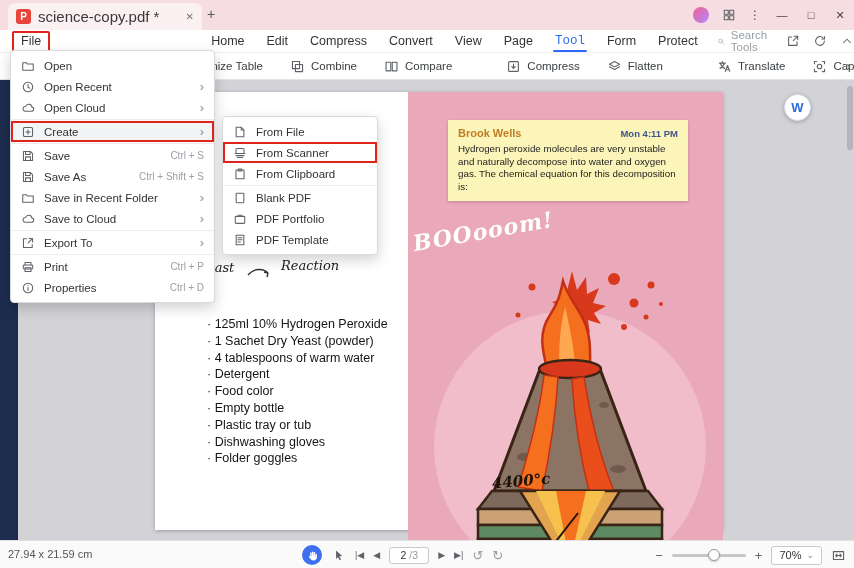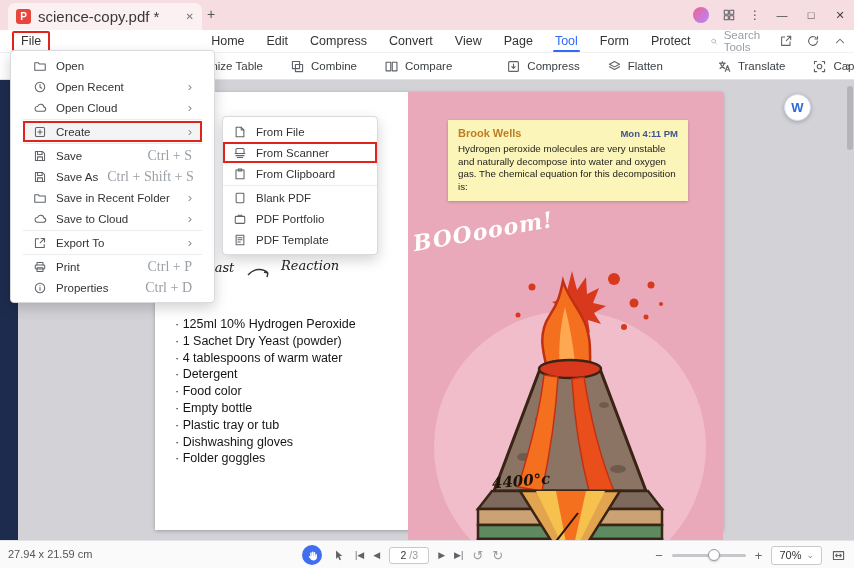--- a/index.html
+++ b/index.html
@@ -22,21 +22,21 @@
   .tb-ic { width:14px; height:14px; color:#5f6368; }
   .dots { font-size:12px; color:#555; }
   .winbtn { font-size:11px; color:#444; width:16px; text-align:center; }
 
   
   .menubar { position:absolute; top:30px; left:0; right:0; height:22px; background:#fff; display:flex; align-items:center;
              font-size:12.5px; color:#333; }
   .menu-item { padding:0 11px; height:22px; line-height:22px; position:relative; white-space:nowrap; }
   .menu-item.file { margin-left:12px; border:2px solid #e0241c; padding:0 7px; height:21px; line-height:16px; border-radius:2px; }
   .menu-item.home { margin-left:150px; }
-  .menu-item.active { color:#2f6bf6; }
+  .menu-item.active { color:#2f6bf6;font-family:Liberation Mono, monospace; }
   .menu-item.active::after { content:""; position:absolute; left:9px; right:9px; bottom:0; height:2.5px; background:#2f6bf6; border-radius:2px; }
   .search { margin-left:auto; display:flex; align-items:center; gap:6px; color:#9aa0a6; font-size:11.5px; padding:2px 8px; }
   .search svg { width:13px; height:13px; }
   .mb-icons { display:flex; align-items:center; gap:13px; margin:0 10px 0 6px; color:#5f6368; }
   .mb-icons svg { width:14px; height:14px; }
 
   
   .toolbar { position:absolute; top:52px; left:0; right:0; height:28px; background:#fff; border-top:1px solid #f0f0f2;
              border-bottom:1px solid #e3e3e6; display:flex; align-items:center; font-size:11.5px; color:#3c4043; }
   .tool-item { display:flex; align-items:center; gap:6px; margin-right:27px; white-space:nowrap; }
@@ -47,21 +47,21 @@
 
   
   .docarea { position:absolute; top:80px; left:0; right:0; height:460px; background:#d3d2d7; overflow:hidden; }
   .leftstrip { position:absolute; left:0; top:0; width:18px; height:100%; background:#1d2c4e; }
   .page { position:absolute; left:155px; top:12px; width:568px; height:438px; background:#fff; box-shadow:0 1px 4px rgba(0,0,0,.25); }
   .hand { position:absolute; font-family:"DejaVu Serif",serif; font-style:italic; color:#1d1d1d; }
   .hl-yeast { left:52px; top:168px; font-size:13px; }
   .hl-reaction { left:126px; top:166px; font-size:13px; }
   .sketch-arrow { position:absolute; left:92px; top:173px; width:26px; height:13px; color:#333; }
   .materials { position:absolute; left:20px; top:224px; list-style:none; font-size:12.5px; color:#151515; }
-  .materials li { line-height:16.8px; white-space:nowrap; }
+  .materials li { line-height:16.8px; white-space:nowrap;margin-left:32px; }
   .materials li::before { content:"· "; }
 
   .pink-panel { position:absolute; right:0; top:0; width:315px; height:568px; background:#e9a9ba; overflow:hidden; }
   .art { position:absolute; inset:0; width:100%; height:100%; }
   .note { position:absolute; left:40px; top:28px; width:240px; background:#fcf5ba; padding:7px 10px 8px; box-shadow:0 1px 3px rgba(0,0,0,.2); }
   .note-head { display:flex; justify-content:space-between; align-items:baseline; }
   .note-author { font-size:11px; font-weight:bold; color:#c07c22; }
   .note-time { font-size:9.5px; color:#3f5490; font-weight:bold; }
   .note-body { margin-top:4px; font-size:9.8px; line-height:1.28; color:#1c1c1c; }
   .boom { position:absolute; left:4px; top:126px; font-family:"DejaVu Serif",serif; font-size:22px; font-weight:bold;
@@ -71,25 +71,25 @@
   .pagenum { position:absolute; right:20px; bottom:14px; font-size:13px; font-weight:bold; color:#7d2f3a; }
 
   .wwidget { position:absolute; left:784px; top:14px; width:27px; height:27px; border-radius:50%; background:#fff;
              border:1px solid #d4e0f3; box-shadow:0 1px 4px rgba(0,0,0,.25); display:flex; align-items:center;
              justify-content:center; color:#2e6bd8; font-weight:bold; font-size:13px; }
   .scrollbar { position:absolute; right:1px; top:6px; width:6px; height:448px; }
   .scrollbar .thumb { width:6px; height:64px; background:#b4b4ba; border-radius:3px; }
 
   
   .filemenu { position:absolute; left:10px; top:50px; width:205px; background:#fff; border:1px solid #d9d9de; border-radius:4px;
-              box-shadow:0 5px 14px rgba(0,0,0,.18); padding:4px 12px; z-index:50; }
+              box-shadow:0 5px 14px rgba(0,0,0,.18); padding:4px 0; z-index:50; }
   .fm-item { height:21px; display:flex; align-items:center; gap:9px; padding:0 10px; font-size:11.5px; color:#333; }
   .fm-item .mi { width:14px; height:14px; color:#5f6368; flex:none; }
   .fm-label { flex:1; white-space:nowrap; }
-  .fm-short { font-size:14px; color:#9aa0a6; white-space:nowrap;font-family:Liberation Serif, serif; }
+  .fm-short { font-size:10px; color:#9aa0a6; white-space:nowrap; }
   .fm-arrow { font-size:13px; color:#8a8f98; line-height:1; }
   .fm-div { height:1px; background:#ececee; margin:1px 0; }
   .hlrow { background:#f3f4f6;justify-content:center; }
   .redbox { box-shadow: inset 0 0 0 2px #e0241c; }
   .submenu { position:absolute; left:222px; top:116px; width:156px; background:#fff; border:1px solid #d9d9de; border-radius:4px;
              box-shadow:0 5px 14px rgba(0,0,0,.18); padding:4px 0; z-index:60; }
 
   
   .statusbar { position:absolute; bottom:0; left:0; right:0; height:28px; background:#fafafa; border-top:1px solid #e3e3e6;
                font-size:11px; color:#555; }

